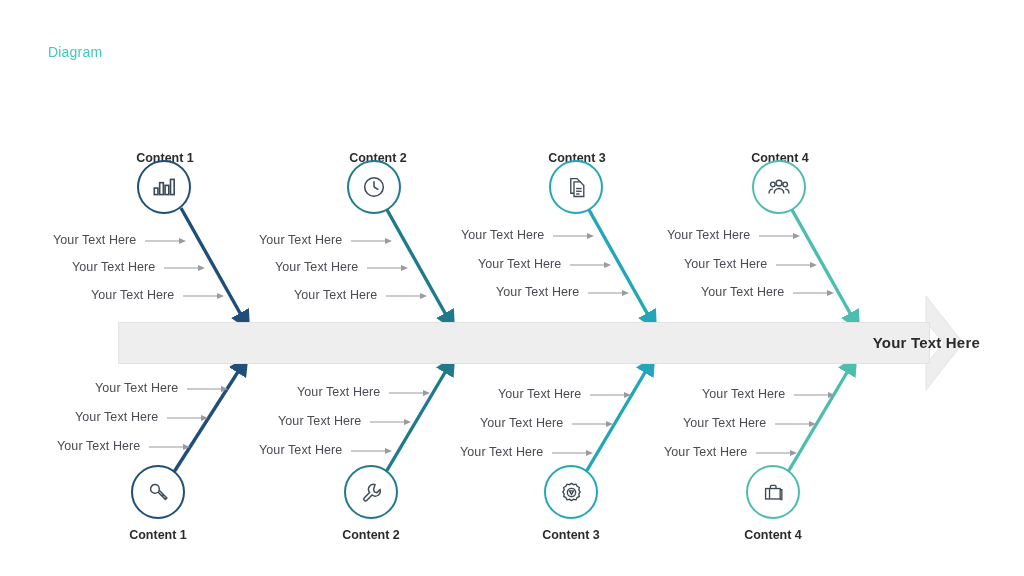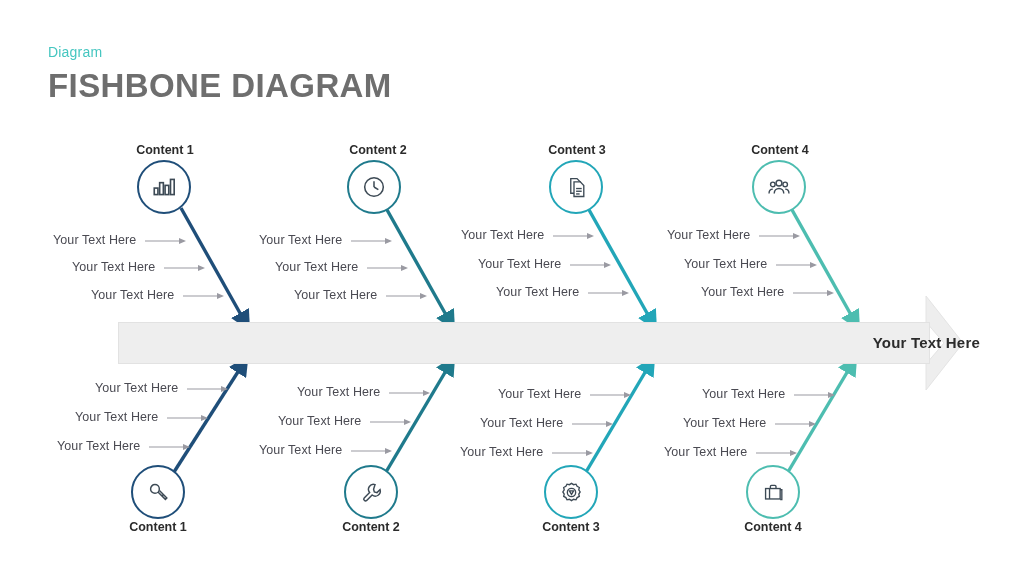--- a/index.html
+++ b/index.html
@@ -68,20 +68,21 @@
   }
   .node svg { display: block; }
 
   .node-label {
     position: absolute;
     font-size: 12.5px;
     font-weight: bold;
     color: #2b2b2b;
     white-space: nowrap;
     text-align: center;
+    margin-top: 8px;
   }
 
   
   .txt-row {
     position: absolute;
     display: flex;
     align-items: center;
     white-space: nowrap;
   }
   .txt-row .label {
@@ -113,21 +114,20 @@
     font-weight: bold;
     color: #2b2b2b;
     letter-spacing: 0.2px;
   }
 </style>
 </head>
 <body>
 
 <div id="header">
   <div id="kicker">Diagram</div>
-  <div id="page-title">FISHBONE DIAGRAM</div>
 </div>
 
 <div id="canvas">
 
   <svg id="svg-layer" viewBox="0 0 1024 576">
     <defs>
       <marker id="mk0" markerWidth="6" markerHeight="6" refX="3" refY="3" orient="auto">
         <path d="M0,0 L6,3 L0,6 z" fill="#1f4e79"></path>
       </marker>
       <marker id="mk1" markerWidth="6" markerHeight="6" refX="3" refY="3" orient="auto">

